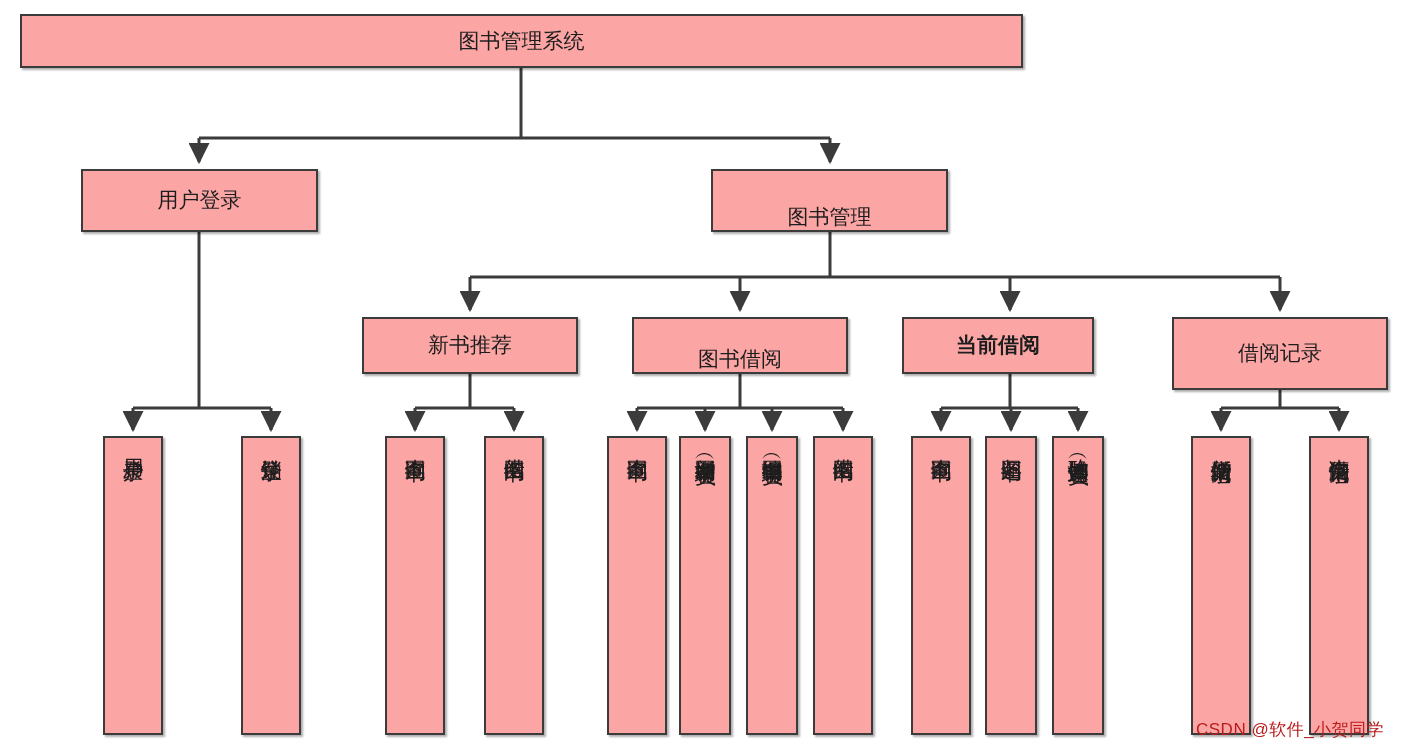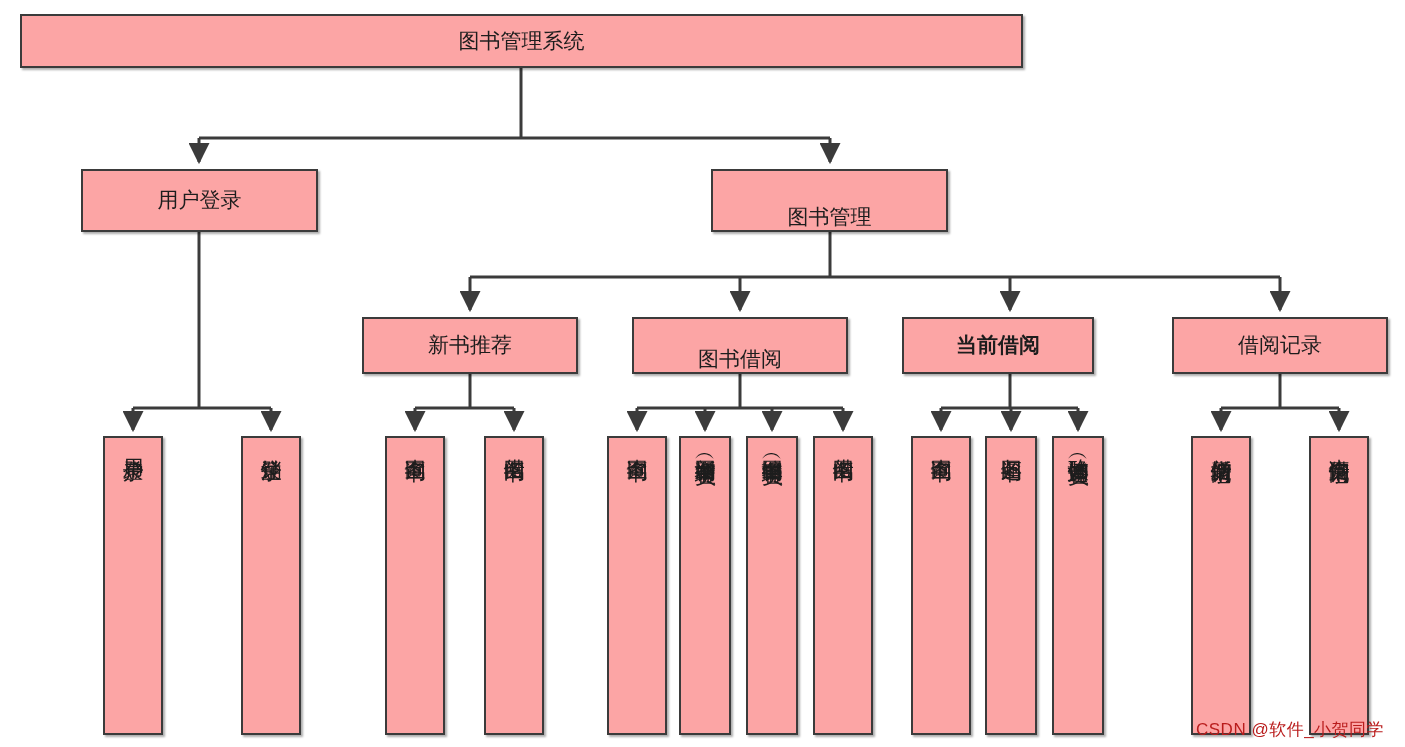--- a/index.html
+++ b/index.html
@@ -144,21 +144,21 @@
 
   <div class="node h" style="left:362px; top:317px; width:216px; height:57px;">
     <span class="label">新书推荐</span>
   </div>
   <div class="node h" style="left:632px; top:317px; width:216px; height:57px;align-items:flex-end;">
     <span class="label">图书借阅</span>
   </div>
   <div class="node h" style="left:902px; top:317px; width:192px; height:57px;font-weight:bold;">
     <span class="label">当前借阅</span>
   </div>
-  <div class="node h" style="left:1172px; top:317px; width:216px; height:57px;font-family:Liberation Serif, serif;">
+  <div class="node h" style="left:1172px; top:317px; width:216px; height:73px;font-family:Liberation Serif, serif;">
     <span class="label">借阅记录</span>
   </div>
 
   <div class="node v" style="left:103px; top:436px; width:60px; height:299px;">
     <span class="label">用户登录</span>
   </div>
   <div class="node v" style="left:241px; top:436px; width:60px; height:299px;">
     <span class="label">注销登录</span>
   </div>
 

